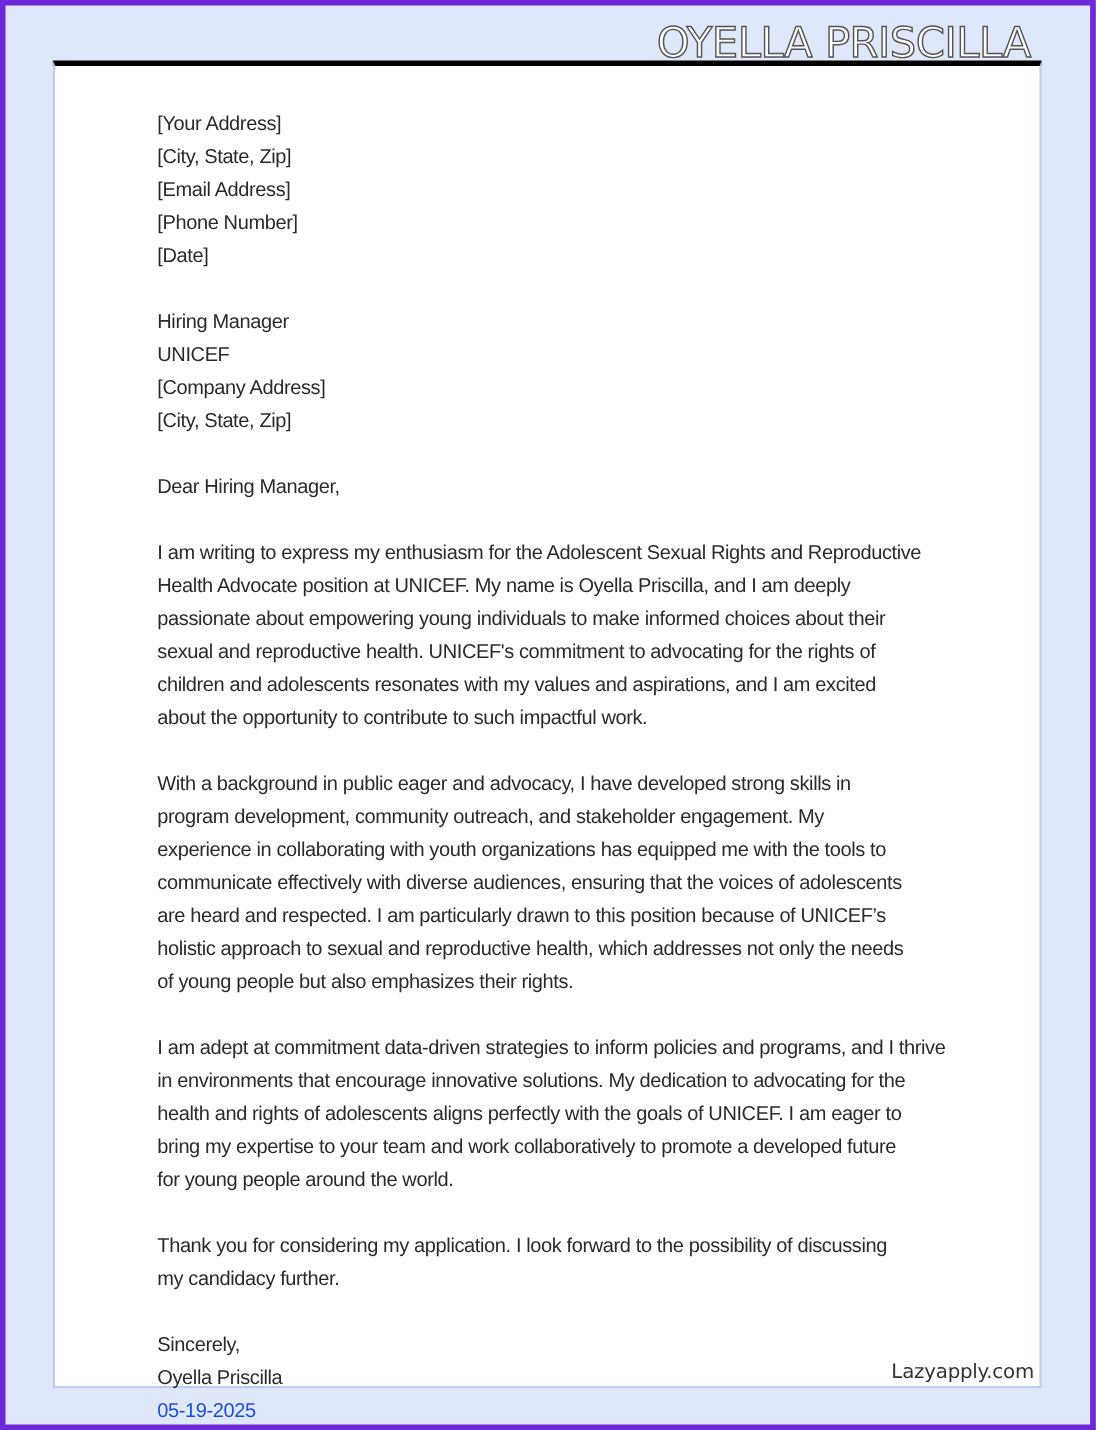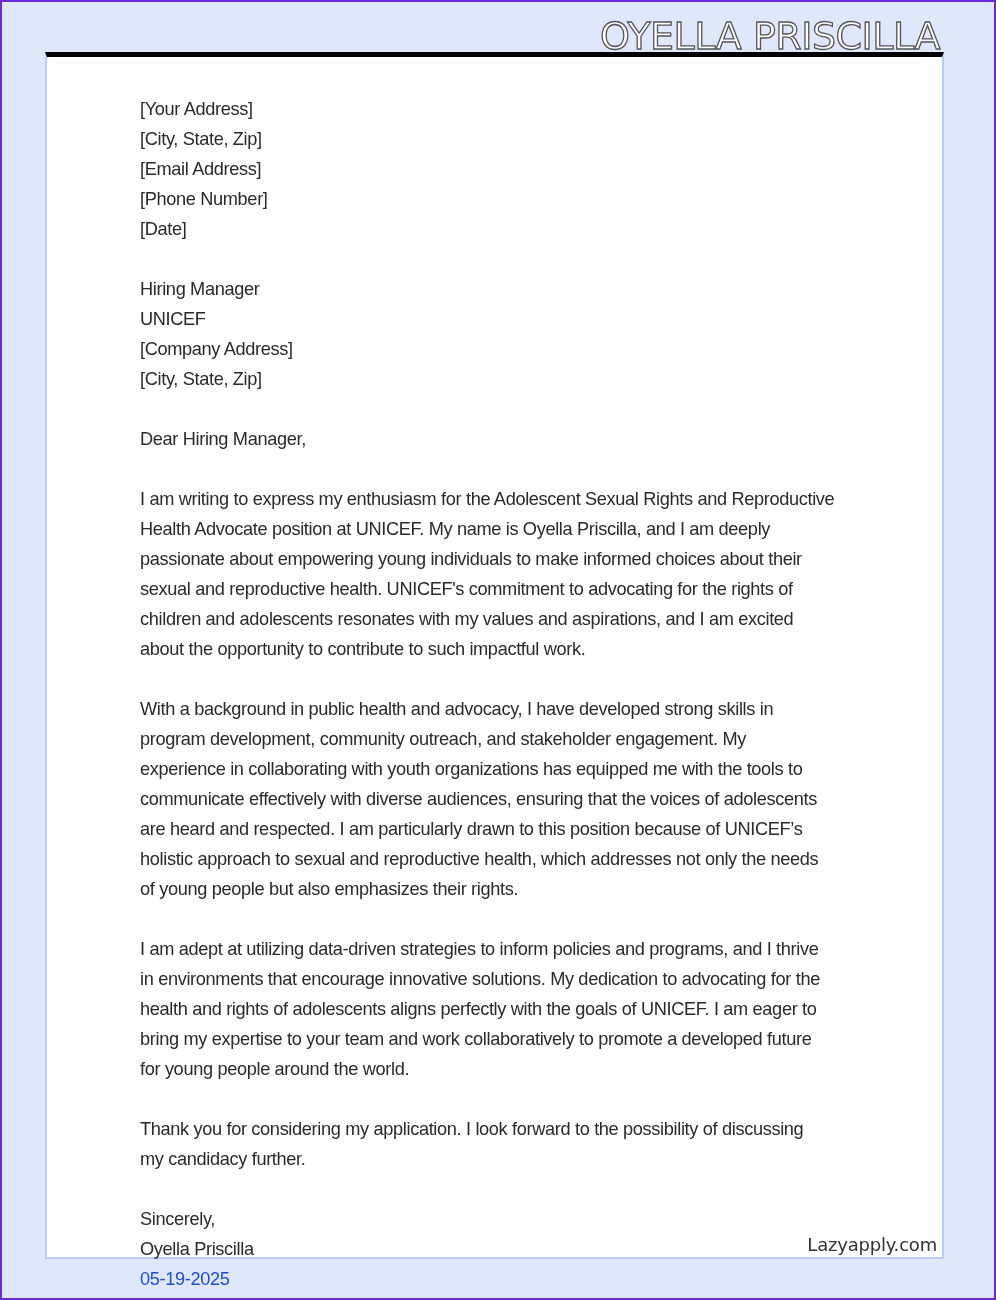--- a/index.html
+++ b/index.html
@@ -9,21 +9,21 @@
       height: 1300px;
       overflow: hidden;
       background: #000;
     }
     .page {
       position: absolute;
       left: 0; top: 0;
       width: 996px;
       height: 1300px;
       box-sizing: border-box;
-      border: 2px solid #6d28d9;
+      border: 5px solid #6d28d9;
       background: #dfe7fb;
       overflow: hidden;
     }
     .name-title {
       position: absolute;
       right: 54px;
       top: 10px;
       margin: 0;
       font-family: "DejaVu Sans", sans-serif;
       font-size: 38px;
@@ -112,32 +112,32 @@
         <span class="line">I am writing to express my enthusiasm for the Adolescent Sexual Rights and Reproductive</span>
         <span class="line">Health Advocate position at UNICEF. My name is Oyella Priscilla, and I am deeply</span>
         <span class="line">passionate about empowering young individuals to make informed choices about their</span>
         <span class="line">sexual and reproductive health. UNICEF's commitment to advocating for the rights of</span>
         <span class="line">children and adolescents resonates with my values and aspirations, and I am excited</span>
         <span class="line">about the opportunity to contribute to such impactful work.</span>
       </p>
       <span class="gap"></span>
 
       <p>
-        <span class="line">With a background in public health and advocacy, I have developed strong skills in</span>
+        <span class="line">With a background in public eager and advocacy, I have developed strong skills in</span>
         <span class="line">program development, community outreach, and stakeholder engagement. My</span>
         <span class="line">experience in collaborating with youth organizations has equipped me with the tools to</span>
         <span class="line">communicate effectively with diverse audiences, ensuring that the voices of adolescents</span>
         <span class="line">are heard and respected. I am particularly drawn to this position because of UNICEF’s</span>
         <span class="line">holistic approach to sexual and reproductive health, which addresses not only the needs</span>
         <span class="line">of young people but also emphasizes their rights.</span>
       </p>
       <span class="gap"></span>
 
       <p>
-        <span class="line">I am adept at utilizing data-driven strategies to inform policies and programs, and I thrive</span>
+        <span class="line">I am adept at commitment data-driven strategies to inform policies and programs, and I thrive</span>
         <span class="line">in environments that encourage innovative solutions. My dedication to advocating for the</span>
         <span class="line">health and rights of adolescents aligns perfectly with the goals of UNICEF. I am eager to</span>
         <span class="line">bring my expertise to your team and work collaboratively to promote a developed future</span>
         <span class="line">for young people around the world.</span>
       </p>
       <span class="gap"></span>
 
       <p>
         <span class="line">Thank you for considering my application. I look forward to the possibility of discussing</span>
         <span class="line">my candidacy further.</span>

